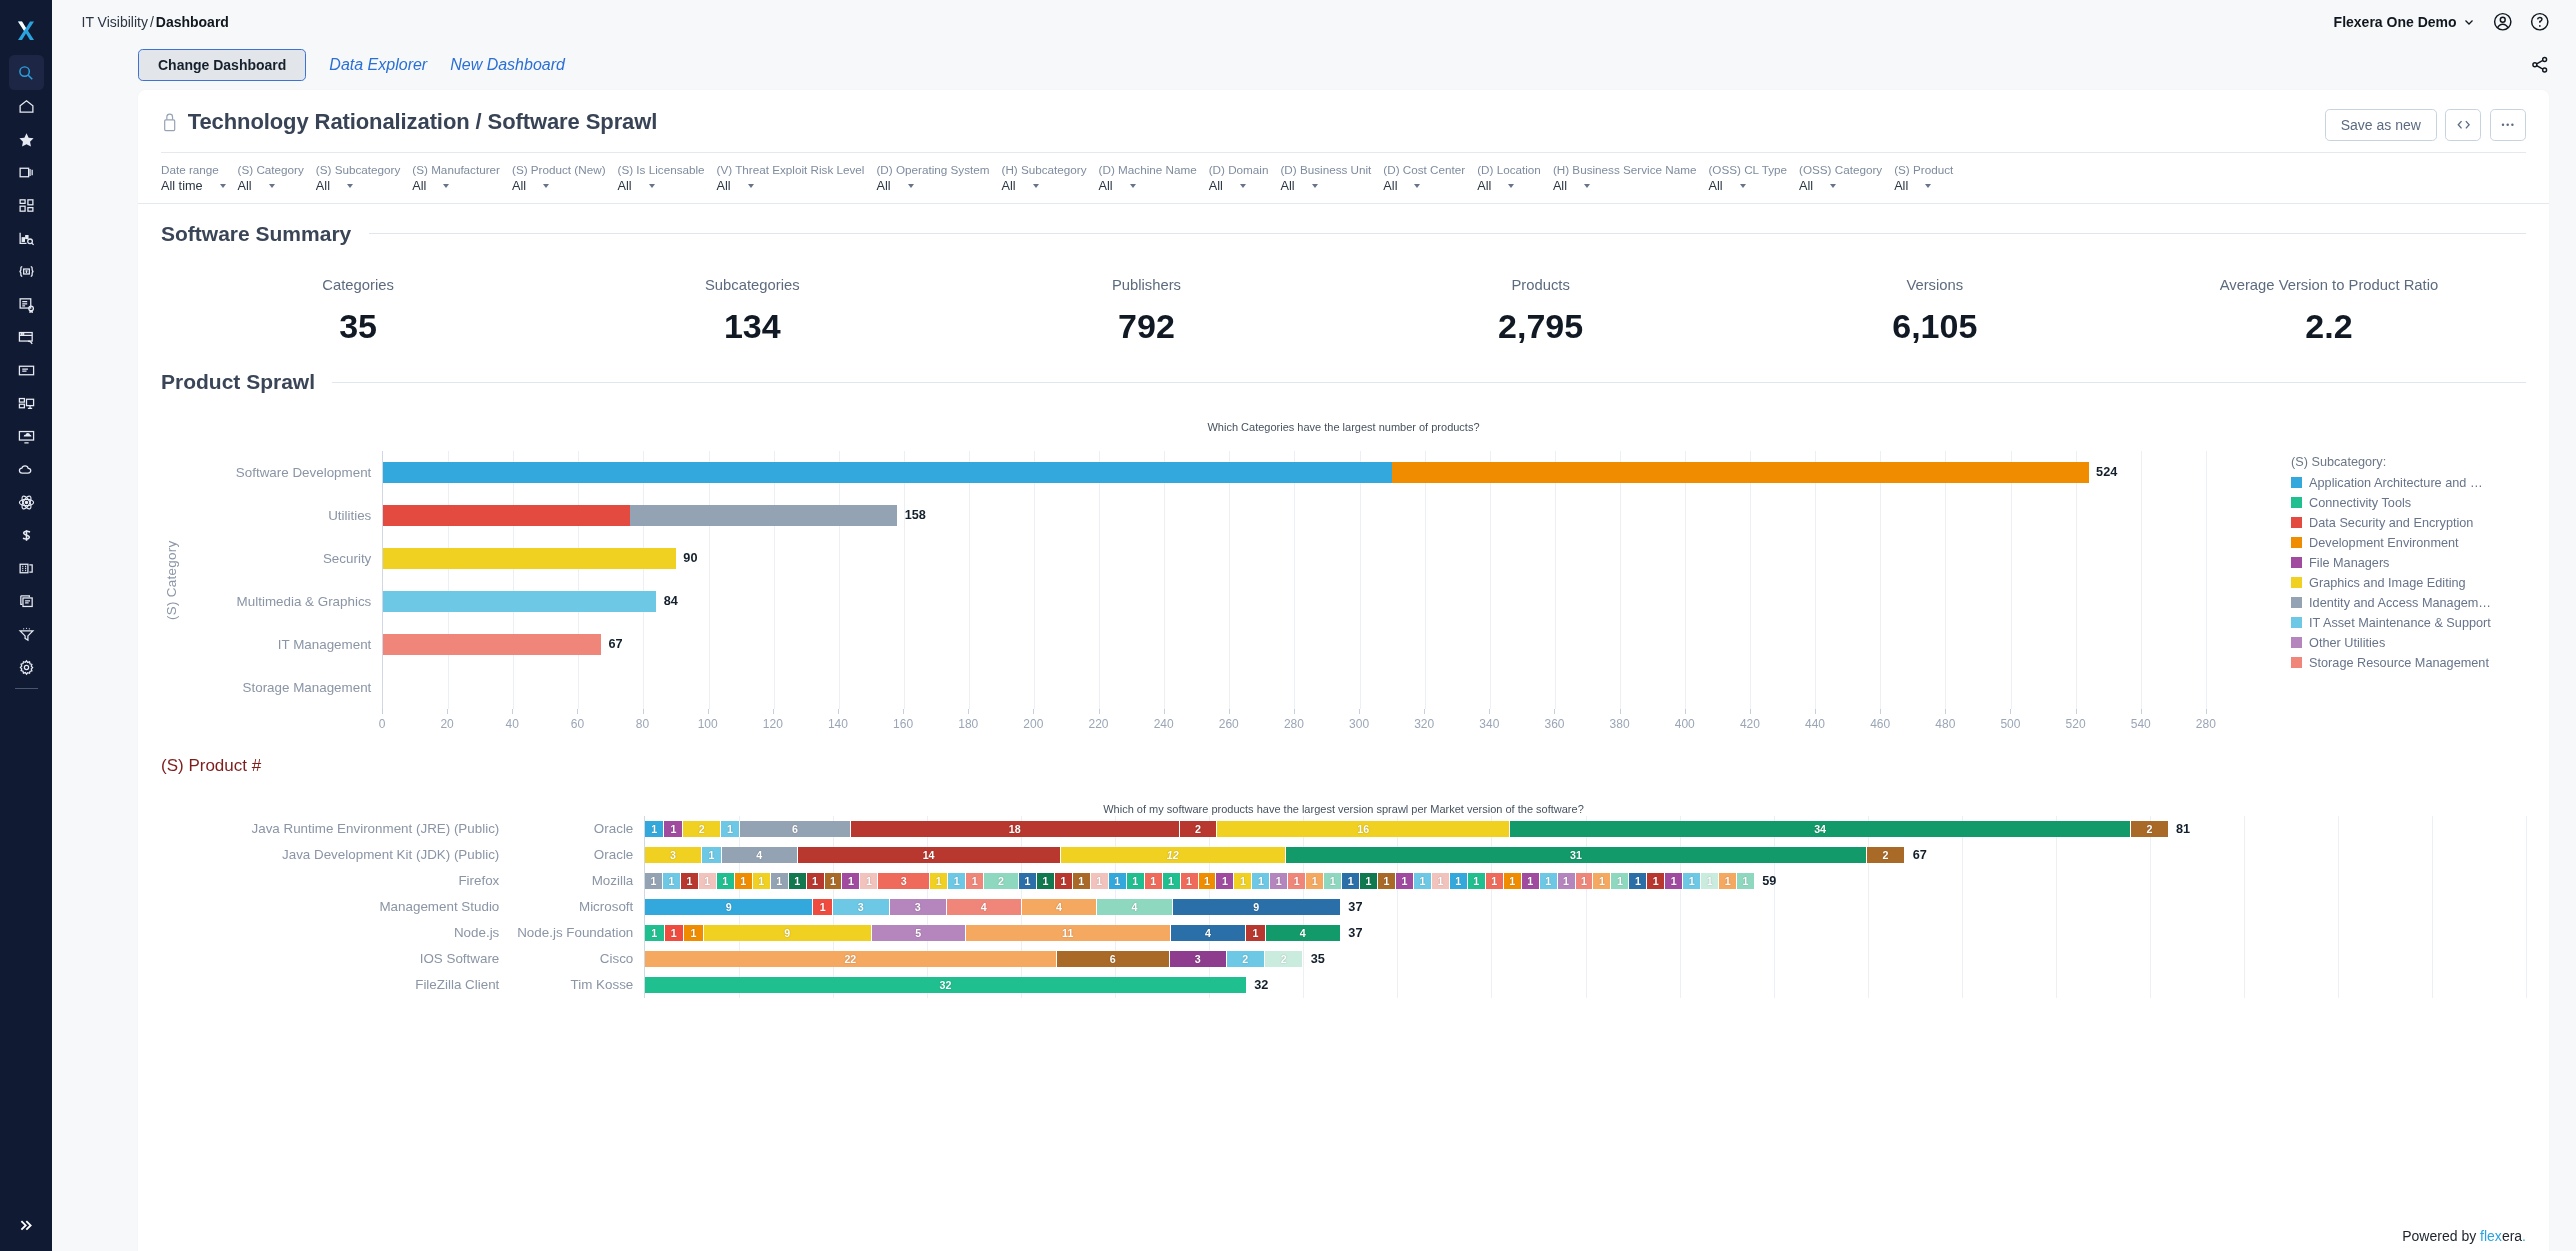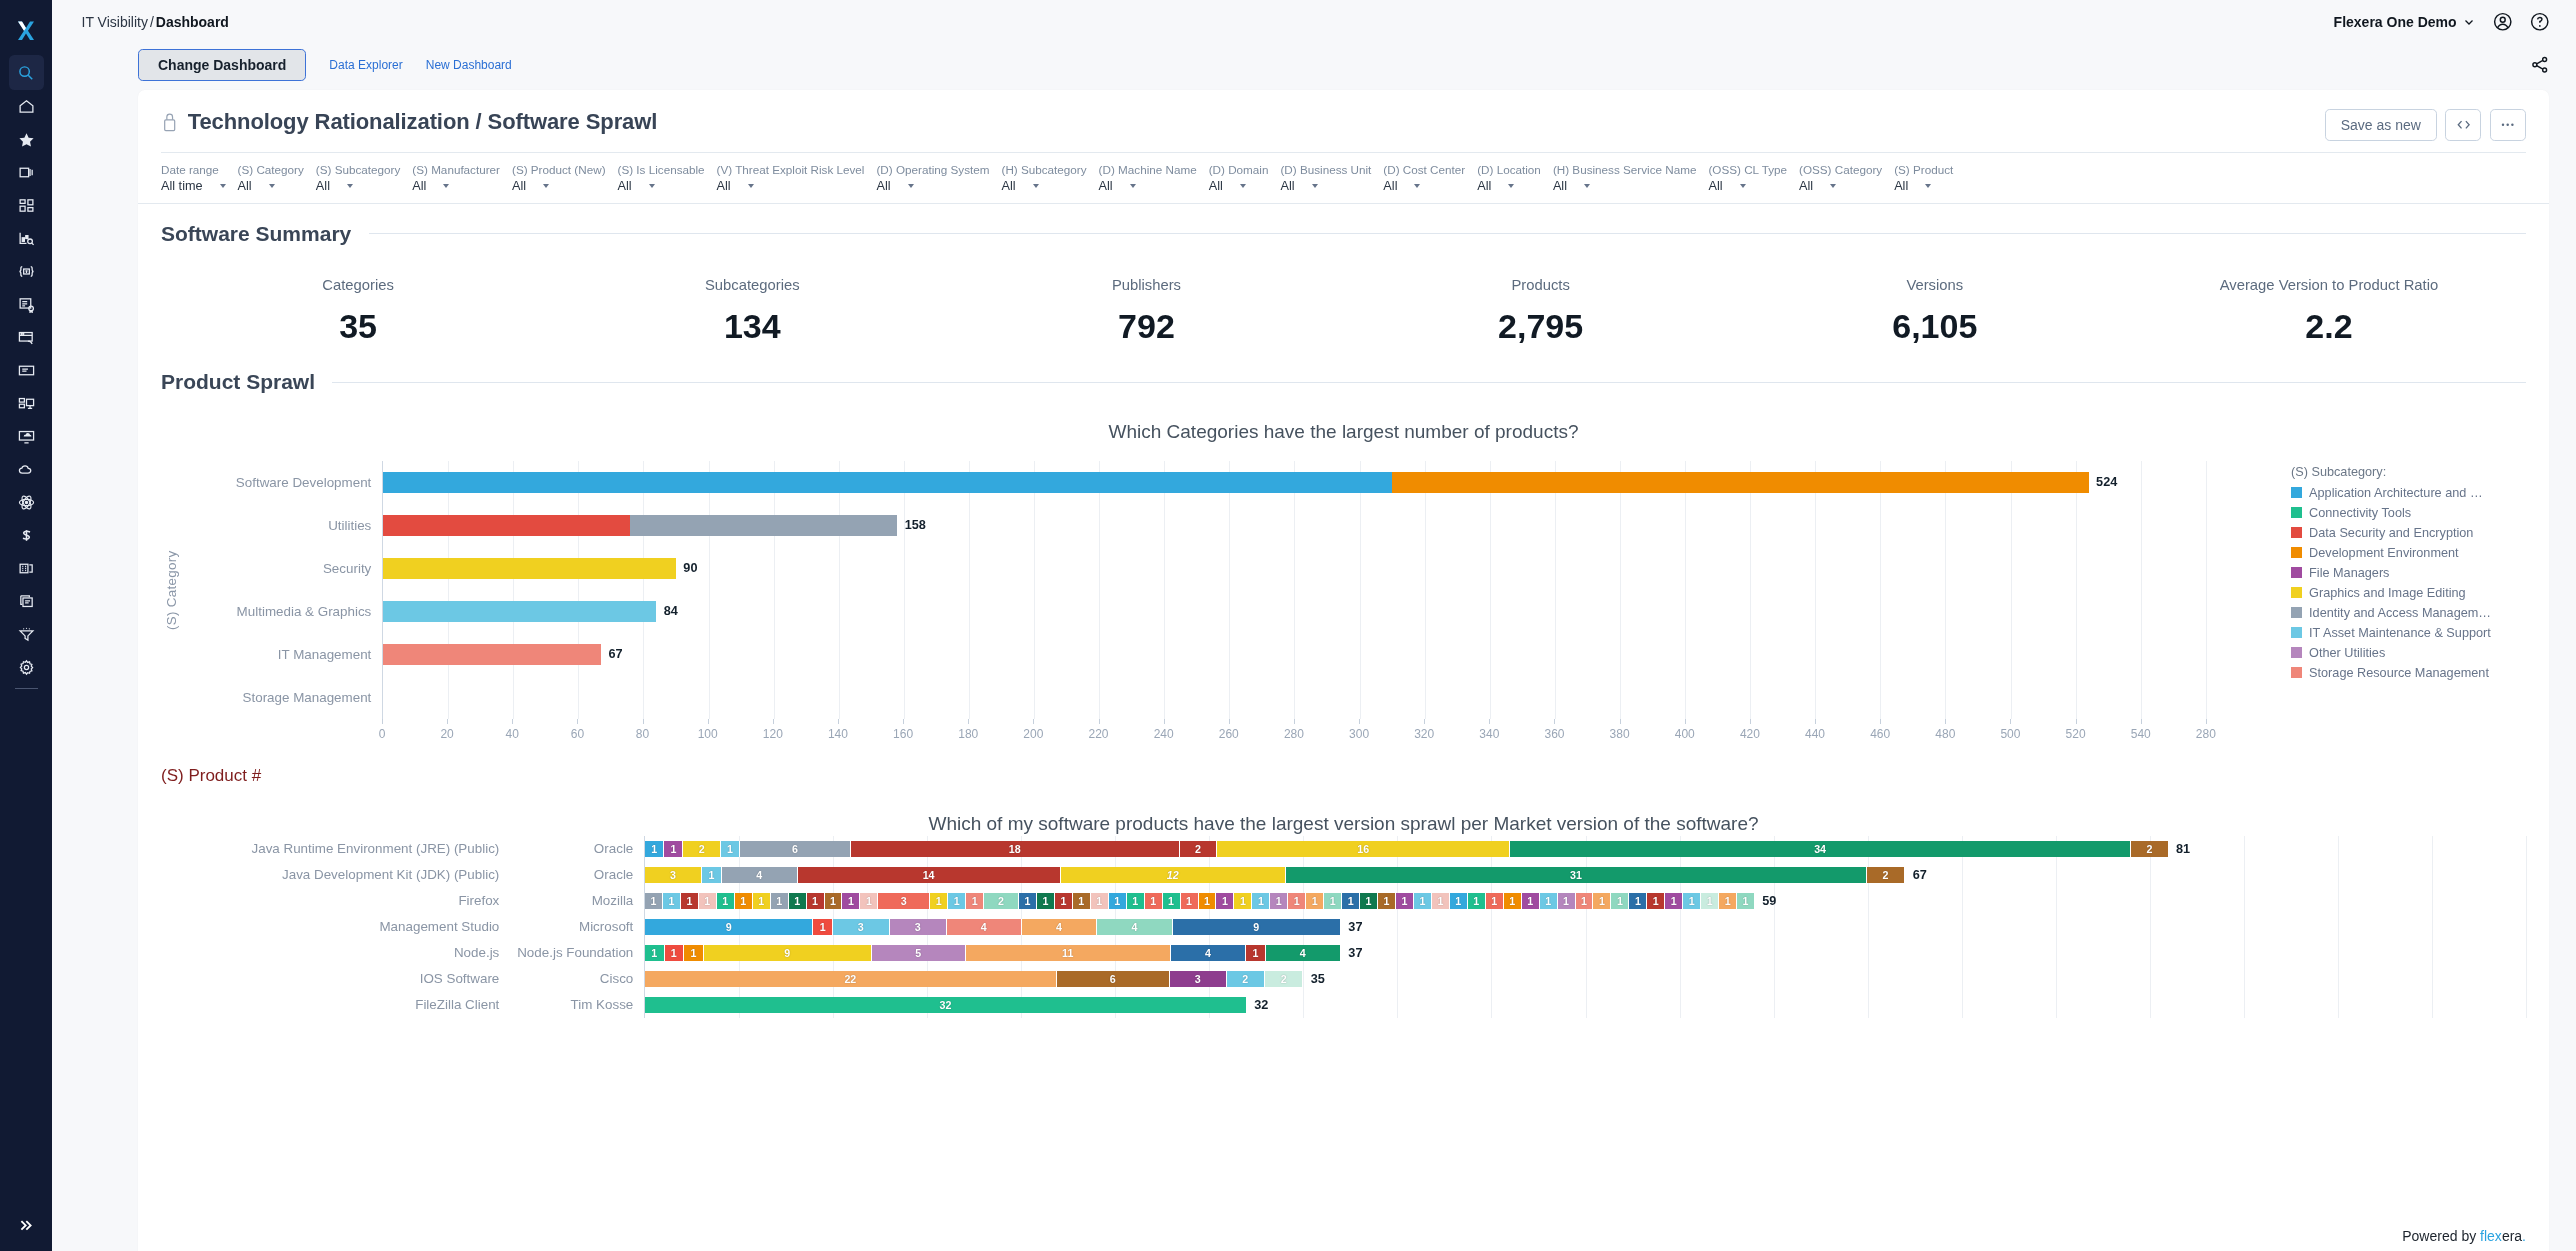--- a/index.html
+++ b/index.html
@@ -45,21 +45,21 @@
 
   .subbar {
     height: 42px; display: flex; align-items: center; gap: 23px;
     padding: 0 27px 0 86px; background: #f7f8fa;
   }
   .btn-change {
     background: #e2e5e9; border: 1.3px solid #3d72d7; border-radius: 4.7px;
     height: 32px; padding: 0 19px; font-size: 14px; font-weight: bold; color: #16202c;
     display: flex; align-items: center; cursor: pointer;
   }
-  .link-blue { font-size: 12px; color: #2a6fd4; cursor: pointer; }
+  .link-blue { font-size: 16px; color: #2a6fd4; cursor: pointer; font-style: italic; }
   .subbar-right { margin-left: auto; display:flex; align-items:center; }
 
   
   .card {
     margin: 4px 27px 0 86px; background: #fff; border-radius: 6.7px 6.7px 0 0;
     flex: 1; display: flex; flex-direction: column; min-height: 0;
     box-shadow: 0 0.7px 1.3px rgba(16,23,31,.06);
   }
   .card-head { display: flex; align-items: flex-start; padding: 19px 23px 0 23px; }
   .card-title-wrap { display: flex; align-items: center; gap: 9.4px; }
@@ -93,21 +93,21 @@
   .section-title { font-size: 21px; color: #3a4657; font-weight: bold; white-space: nowrap; }
   .section-rule { flex: 1; height: 0.7px; background: #dfe6ee; }
 
   
   .kpis { display: flex; padding: 31px 0 6.7px 0; }
   .kpi { flex: 1; text-align: center; }
   .kpi-label { font-size: 14.8px; color: #5c6b7e; margin-bottom: 14.8px; }
   .kpi-value { font-size: 34px; font-weight: bold; color: #111a24; }
 
   
-  .chart-title { text-align: center; font-size: 19px; color: #46525f; margin-top: 27px; }
+  .chart-title { text-align: center; font-size: 11px; color: #46525f; margin-top: 27px; }
 
   .chart1-wrap { display: flex; margin-top: 17.4px; }
   .chart1-plotzone { flex: 1; display: flex; min-width: 0; }
   .yaxis-title {
     writing-mode: vertical-rl; transform: rotate(180deg);
     font-size: 13.4px; color: #8b97a8; display: flex; align-items: center; justify-content: center;
     width: 20px; letter-spacing: 0.3px;
   }
   .ylabels { width: 201px; }
   .ylabel {

